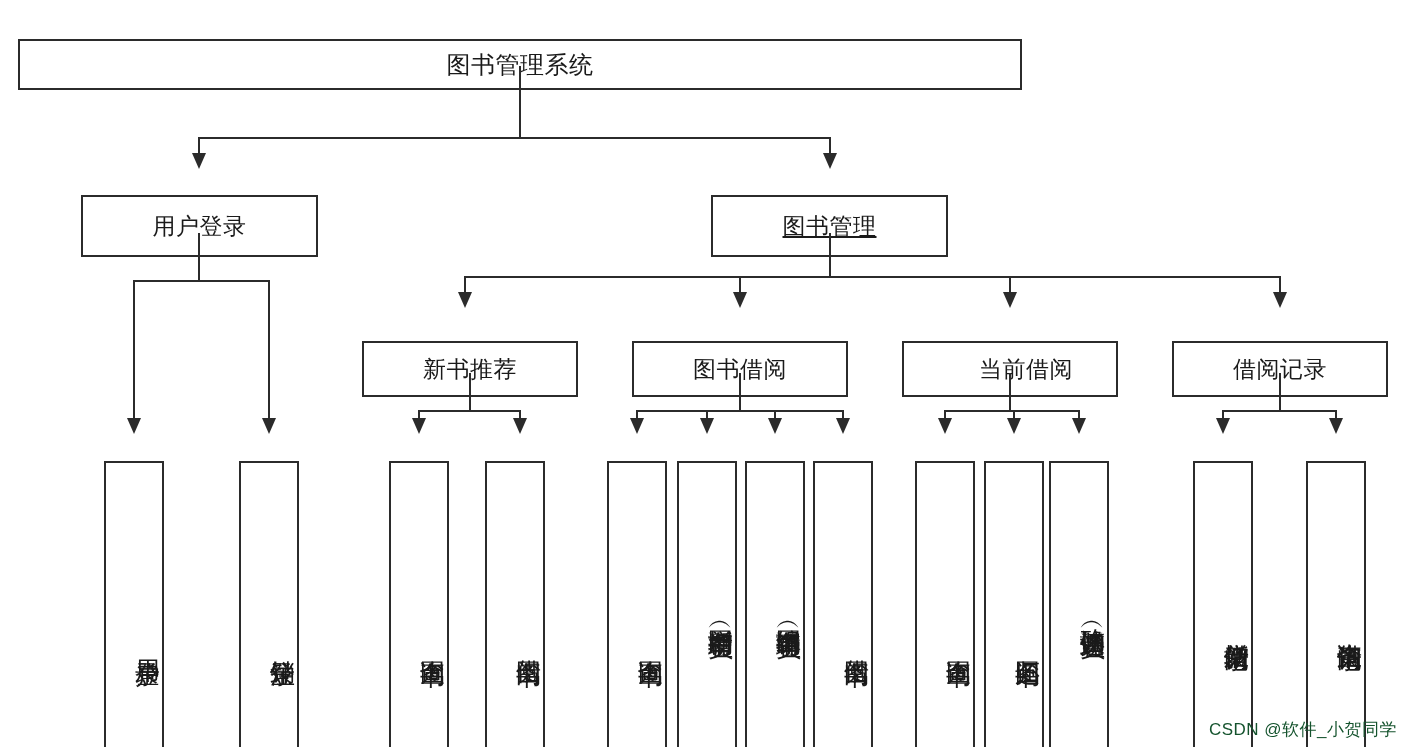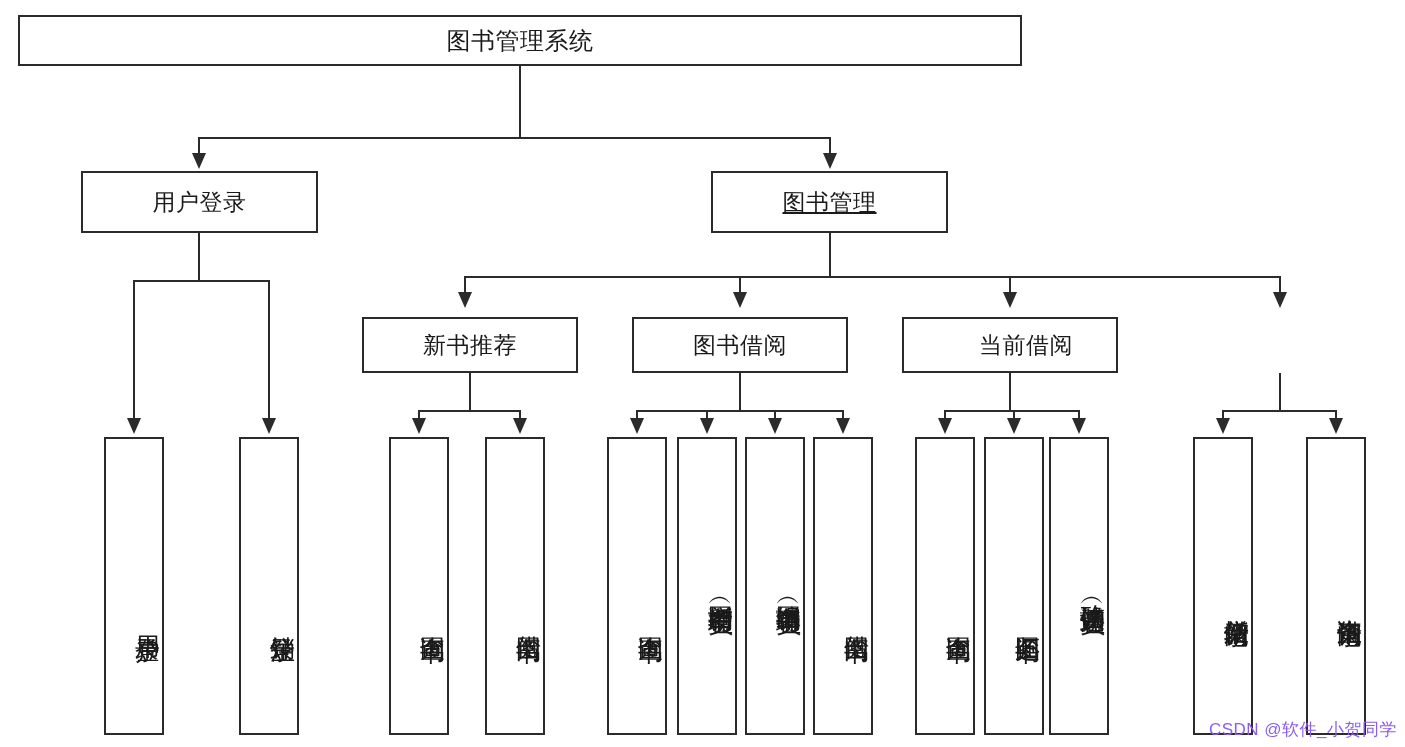--- a/index.html
+++ b/index.html
@@ -19,20 +19,21 @@
   }
   .node {
     position: absolute;
     box-sizing: border-box;
     border: 2px solid #2b2b2b;
     background: #ffffff;
     display: flex;
     align-items: center;
     justify-content: center;
     color: #1a1a1a;
+    margin-top: 24px;
   }
   .node-h {
     font-size: 23px;
     line-height: 1.15;
     letter-spacing: 0.5px;
     white-space: nowrap;
   }
   .node-root {
     font-size: 24px;
   }
@@ -59,21 +60,21 @@
     height: 0;
     border-left: 7px solid transparent;
     border-right: 7px solid transparent;
     border-top: 16px solid #2b2b2b;
   }
   .watermark {
     position: absolute;
     right: 8px;
     bottom: 6px;
     font-size: 17px;
-    color: #8b5cf6;
+    color: #14532d;
     white-space: nowrap;
     letter-spacing: 0.5px;
   }
 </style>
 </head>
 <body>
 
 <div id="canvas">
 
   <div class="node node-h node-root" style="left:18px; top:15px; width:1004px; height:51px;">图书管理系统</div>
@@ -109,20 +110,21 @@
   <div class="arrow" style="left:1003px; top:292px;"></div>
   <div class="edge edge-v" style="left:1279px; top:276px; width:2px; height:20px;"></div>
   <div class="arrow" style="left:1273px; top:292px;"></div>
 
   <div class="node node-h" style="left:632px; top:317px; width:216px; height:56px;">图书借阅</div>
 
   <div class="node node-h" style="left:362px; top:317px; width:216px; height:56px;">新书推荐</div>
 
   <div class="node node-h" style="left:902px; top:317px; width:216px; height:56px;padding-left:32px;">当前借阅</div>
 
+  <div class="node node-h" style="left:1172px; top:317px; width:216px; height:56px;">借阅记录</div>
 
   <div class="edge edge-v" style="left:469px; top:373px; width:2px; height:38px;"></div>
   <div class="edge edge-h" style="left:418px; top:410px; width:103px; height:2px;"></div>
   <div class="edge edge-v" style="left:418px; top:410px; width:2px; height:10px;"></div>
   <div class="arrow" style="left:412px; top:418px;"></div>
   <div class="edge edge-v" style="left:519px; top:410px; width:2px; height:10px;"></div>
   <div class="arrow" style="left:513px; top:418px;"></div>
 
   <div class="edge edge-v" style="left:739px; top:373px; width:2px; height:38px;"></div>
   <div class="edge edge-h" style="left:636px; top:410px; width:208px; height:2px;"></div>

